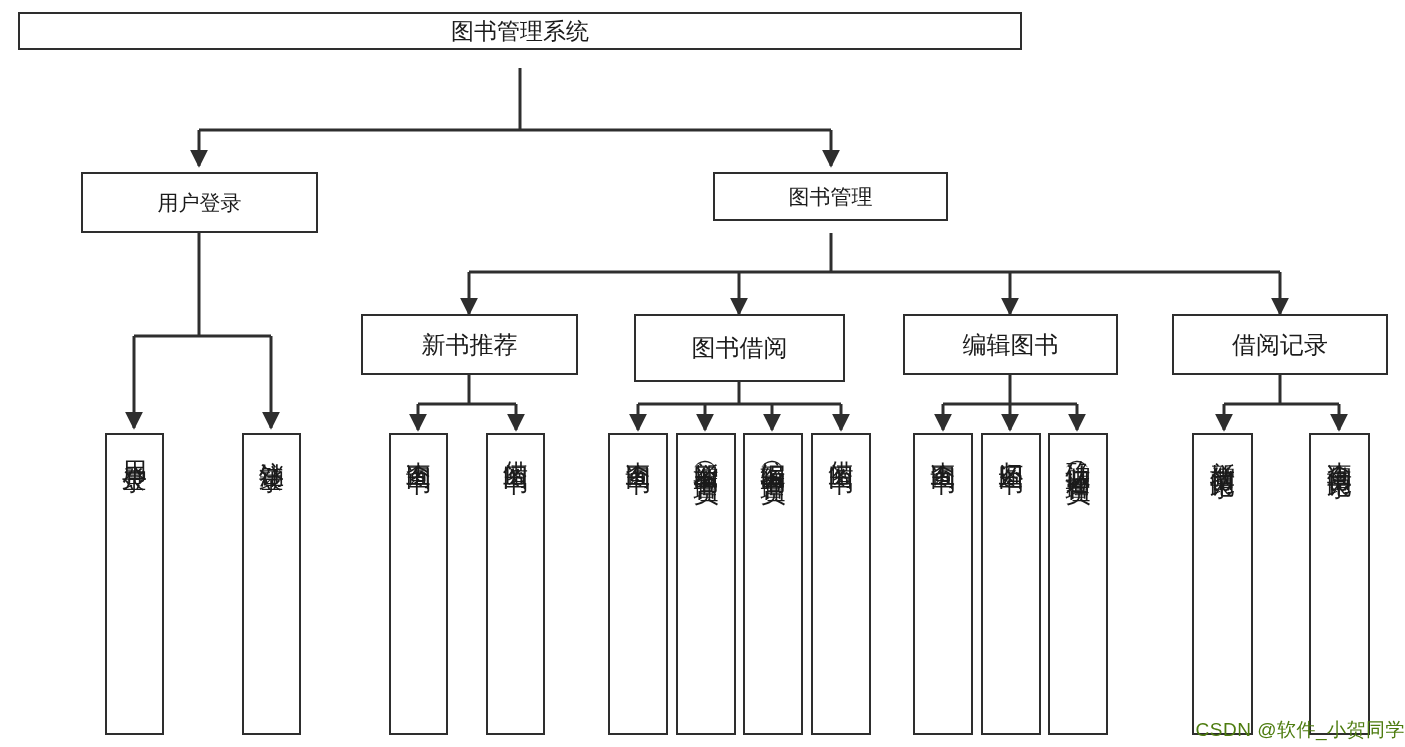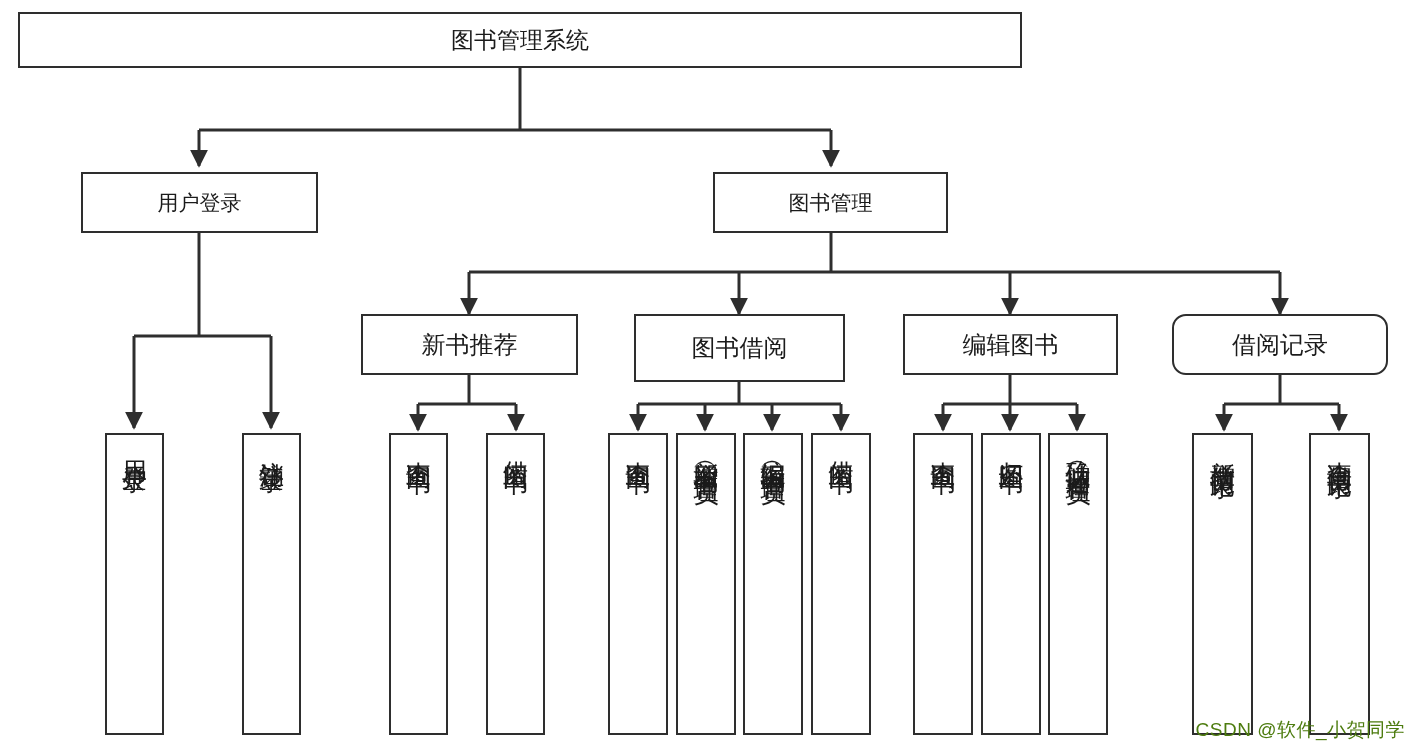--- a/index.html
+++ b/index.html
@@ -115,45 +115,45 @@
       <path d="M 1010 404 L 1010 430" marker-end="url(#arrow)"></path>
       <path d="M 1077 404 L 1077 430" marker-end="url(#arrow)"></path>
 
       <path d="M 1280 375 L 1280 404"></path>
       <path d="M 1224 404 L 1339 404"></path>
       <path d="M 1224 404 L 1224 430" marker-end="url(#arrow)"></path>
       <path d="M 1339 404 L 1339 430" marker-end="url(#arrow)"></path>
     </g>
   </svg>
 
-  <div class="node lvl0" style="left:18px; top:12px; width:1004px; height:56px;">
+  <div class="node lvl0" style="left:18px; top:12px; width:1004px; height:38px;">
     <span class="node-label">图书管理系统</span>
   </div>
 
   <div class="node lvl1" style="left:81px; top:172px; width:237px; height:61px;">
     <span class="node-label">用户登录</span>
   </div>
 
-  <div class="node lvl1" style="left:713px; top:172px; width:235px; height:61px;">
+  <div class="node lvl1" style="left:713px; top:172px; width:235px; height:49px;">
     <span class="node-label">图书管理</span>
   </div>
 
   <div class="node lvl2" style="left:361px; top:314px; width:217px; height:61px;">
     <span class="node-label">新书推荐</span>
   </div>
 
   <div class="node lvl2" style="left:634px; top:314px; width:211px; height:68px;">
     <span class="node-label">图书借阅</span>
   </div>
 
   <div class="node lvl2" style="left:903px; top:314px; width:215px; height:61px;">
     <span class="node-label">编辑图书</span>
   </div>
 
-  <div class="node lvl2" style="left:1172px; top:314px; width:216px; height:61px;border-radius:14px;">
+  <div class="node lvl2" style="left:1172px; top:314px; width:216px; height:61px;">
     <span class="node-label">借阅记录</span>
   </div>
 
   <div class="node leaf" style="left:105px; top:433px; width:59px; height:302px;">
     <span class="node-label">用户登录</span>
   </div>
 
   <div class="node leaf" style="left:242px; top:433px; width:59px; height:302px;">
     <span class="node-label">注销登录</span>
   </div>

